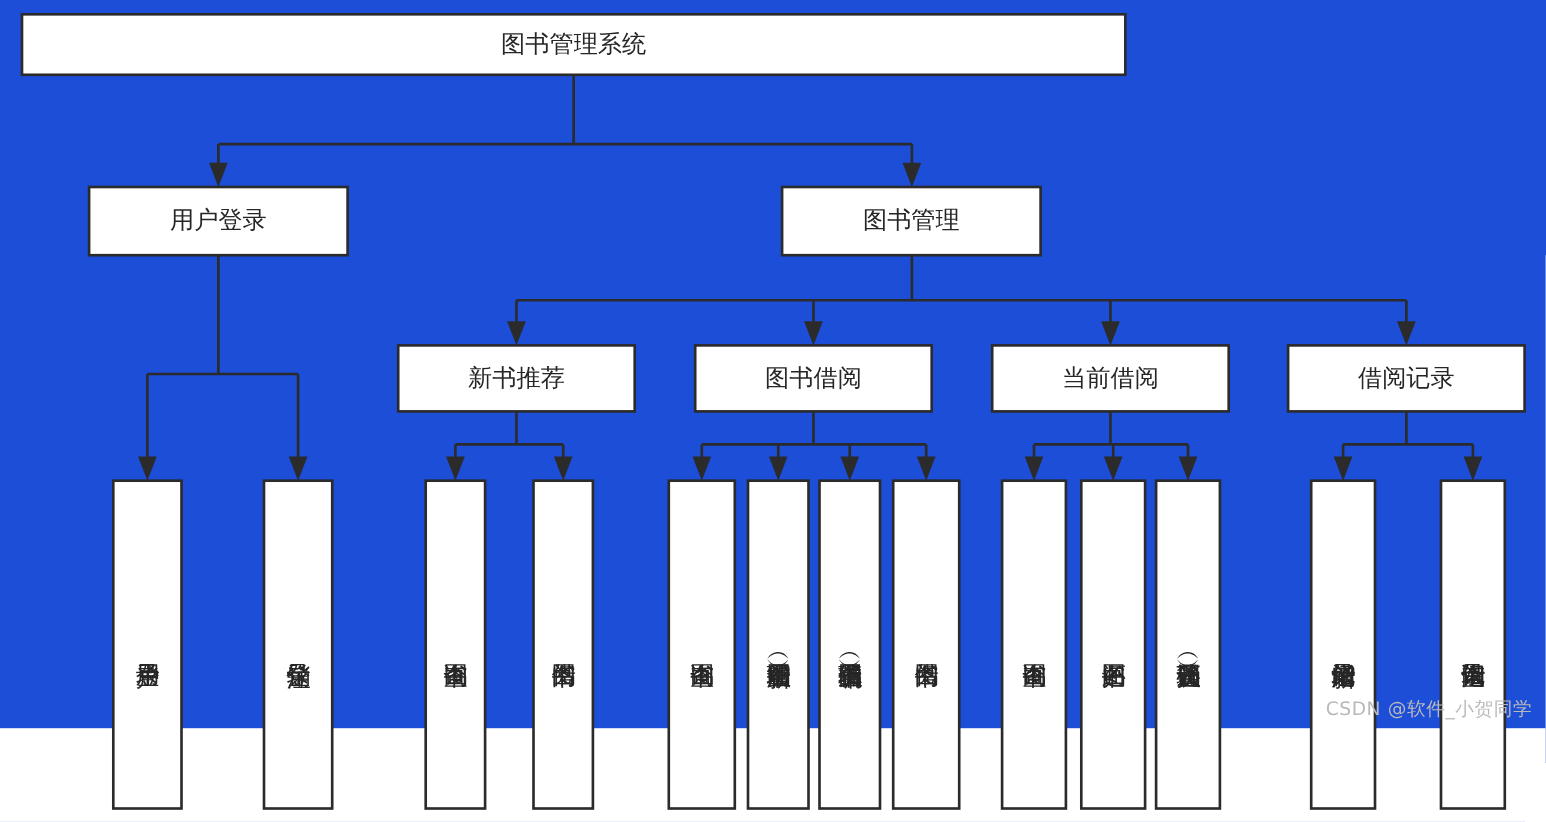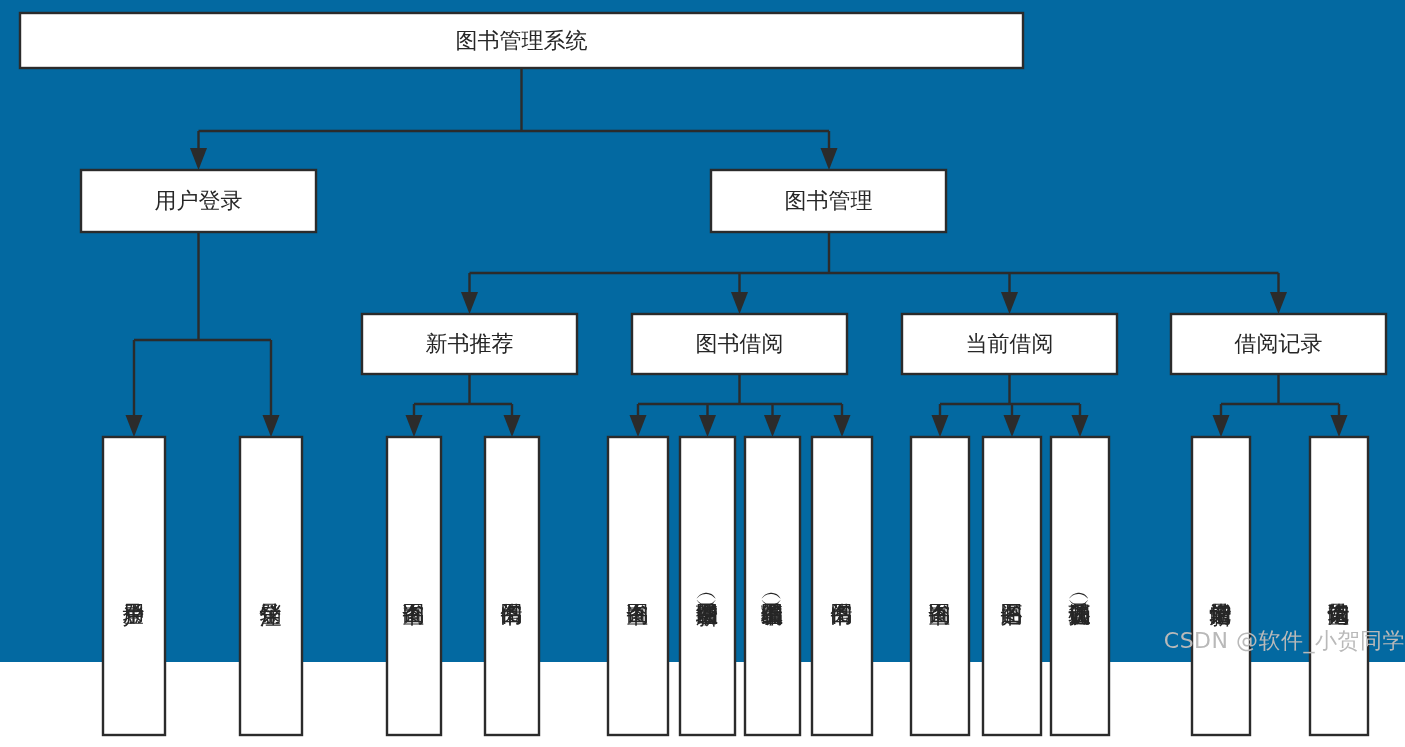--- a/index.html
+++ b/index.html
@@ -10,21 +10,21 @@
   body {
     width: 1405px;
     height: 747px;
     font-family: "DejaVu Sans", "Liberation Sans", sans-serif;
     overflow: hidden;
   }
   #diagram-root {
     position: relative;
     width: 1405px;
     height: 662px;
-    background: #0369a1;
+    background: #1d4ed8;
   }
   svg.flow {
     position: absolute;
     left: 0;
     top: 0;
     width: 1405px;
     height: 747px;
     display: block;
   }
   .node-rect {
@@ -53,24 +53,24 @@
   .node-label-vertical {
     fill: #262626;
     font-family: "DejaVu Sans", "Liberation Sans", sans-serif;
     font-size: 22px;
     text-anchor: middle;
     writing-mode: vertical-rl;
     glyph-orientation-vertical: 0;
   }
   .watermark {
     position: absolute;
-    right: 0;
+    right: 12px;
     bottom: 6px;
     font-family: "DejaVu Sans", "Liberation Sans", sans-serif;
-    font-size: 22px;
+    font-size: 17px;
     color: #b9b9b9;
     white-space: nowrap;
     letter-spacing: 0.5px;
     pointer-events: none;
   }
 </style>
 </head>
 <body>
 
 <div id="diagram-root">

